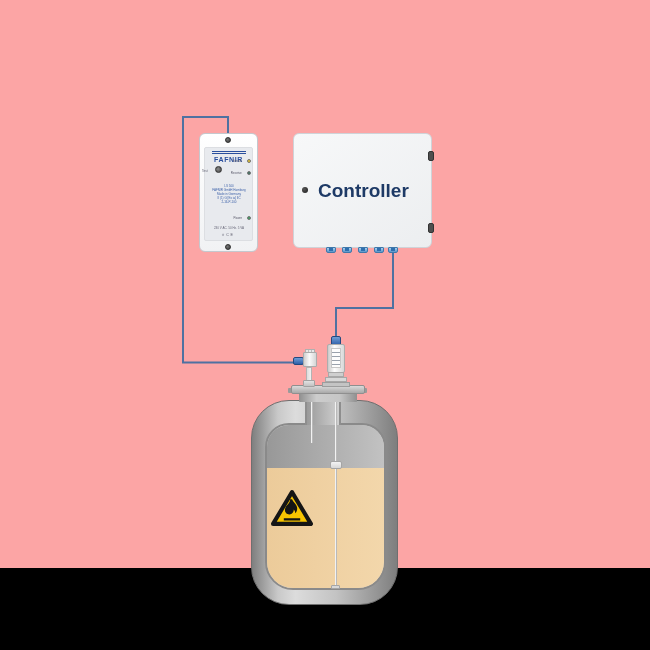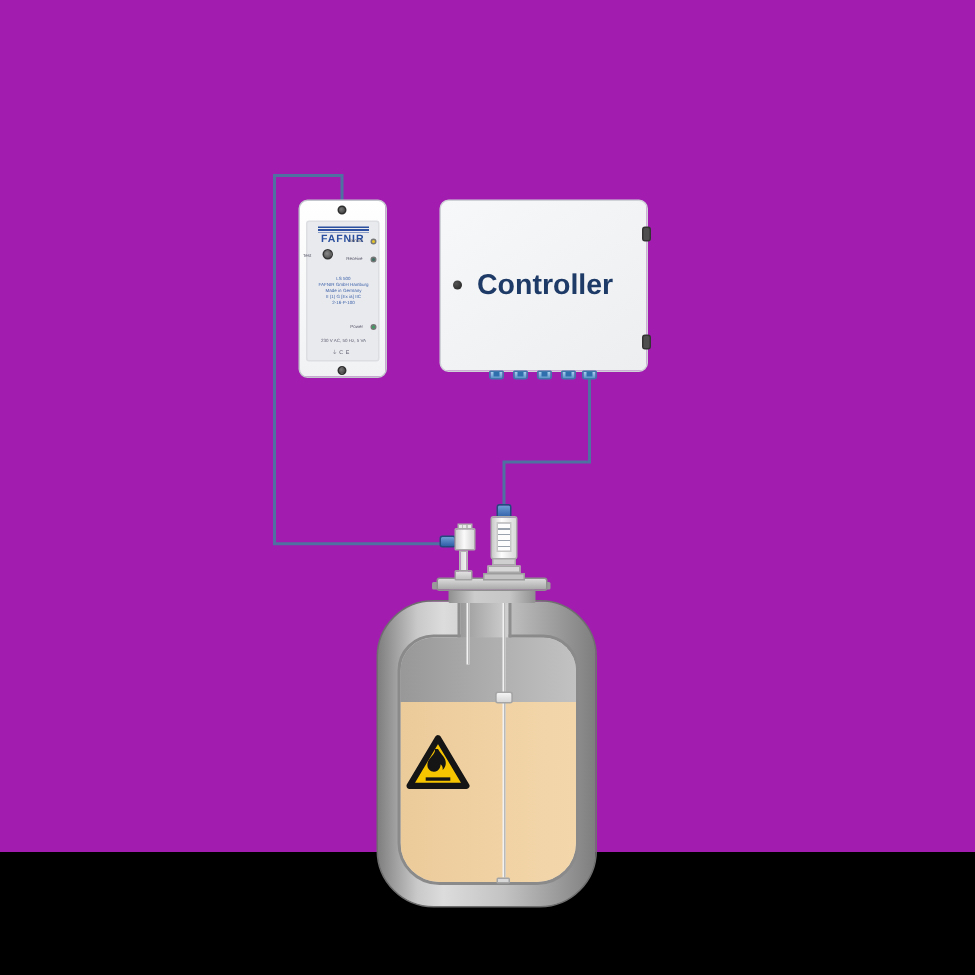--- a/index.html
+++ b/index.html
@@ -1,17 +1,17 @@
 <!DOCTYPE html>
 <html><head>
 <meta charset="utf-8">
 <style>
   * { margin:0; padding:0; box-sizing:border-box; }
   html,body { width:650px; height:650px; background:#000; font-family:"Liberation Sans", sans-serif; overflow:hidden; }
-  #canvas { position:relative; width:650px; height:568px; background:#a21caf; }
+  #canvas { position:relative; width:650px; height:568px; background:#fca5a5; }
 
   .wires { position:absolute; left:0; top:0; z-index:1; }
 
   
   .device { position:absolute; left:199px; top:133px; width:59px; height:119px;
             background:linear-gradient(180deg,#ffffff,#f1f2f4);
             border:1px solid #c4c8ce; border-radius:6px; z-index:2; }
   .screw { position:absolute; width:6px; height:6px; border-radius:50%;
            background:radial-gradient(circle at 35% 35%, #777, #3a3a3a); border:1px solid #2e2e2e; }
   .screw.top { left:25px; top:3px; } .screw.bot { left:25px; top:110px; }

